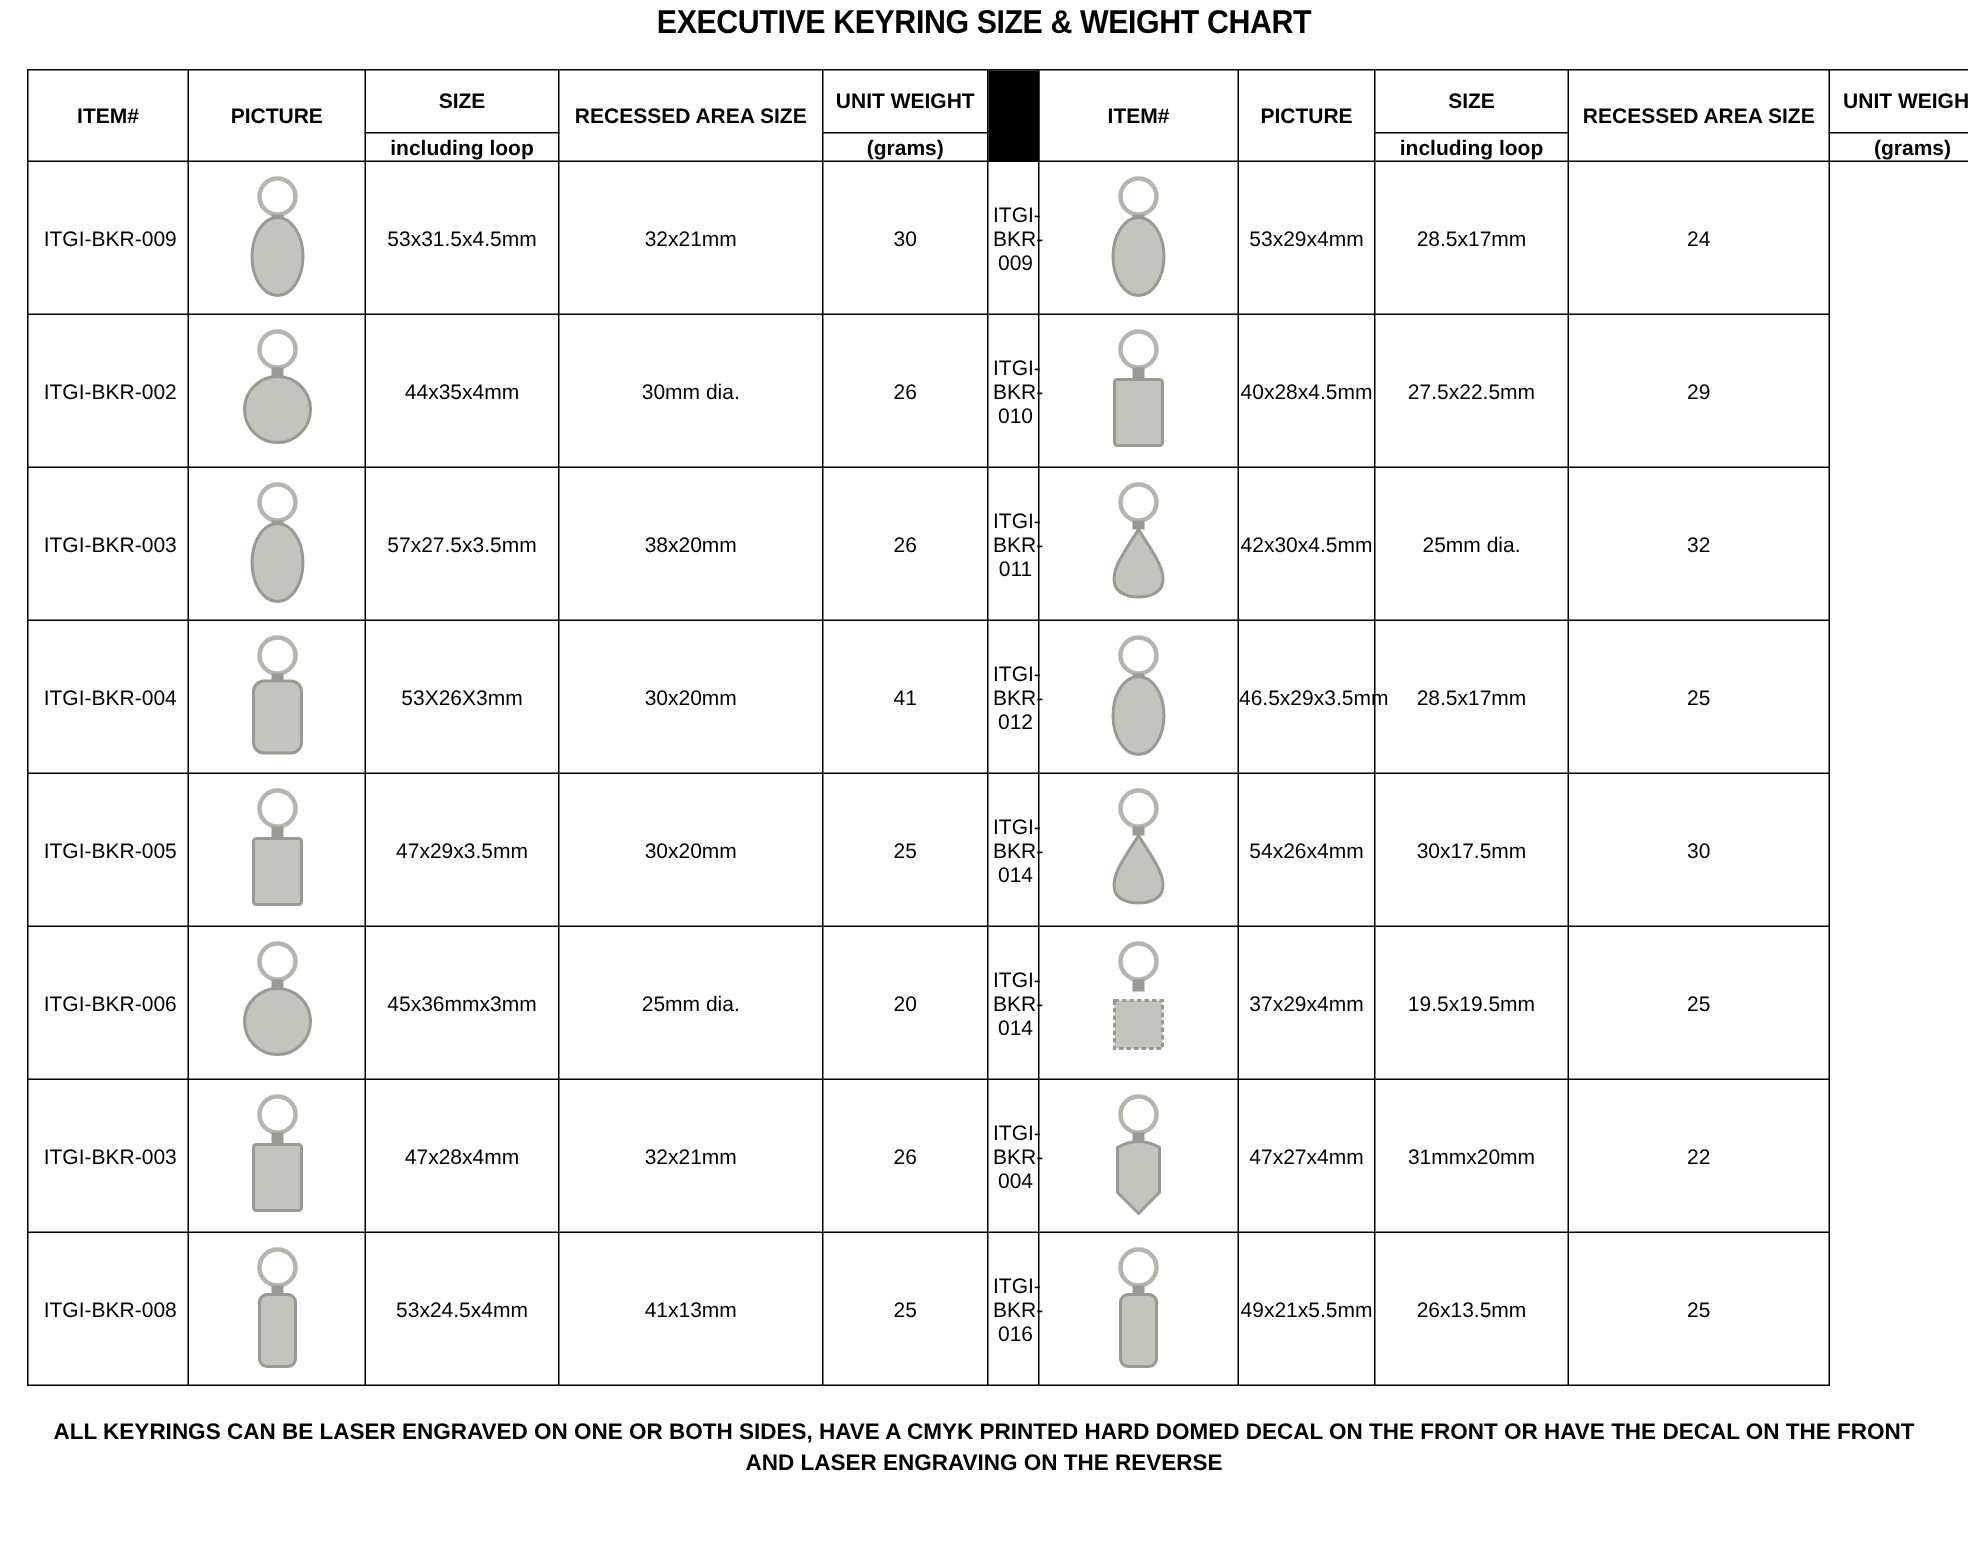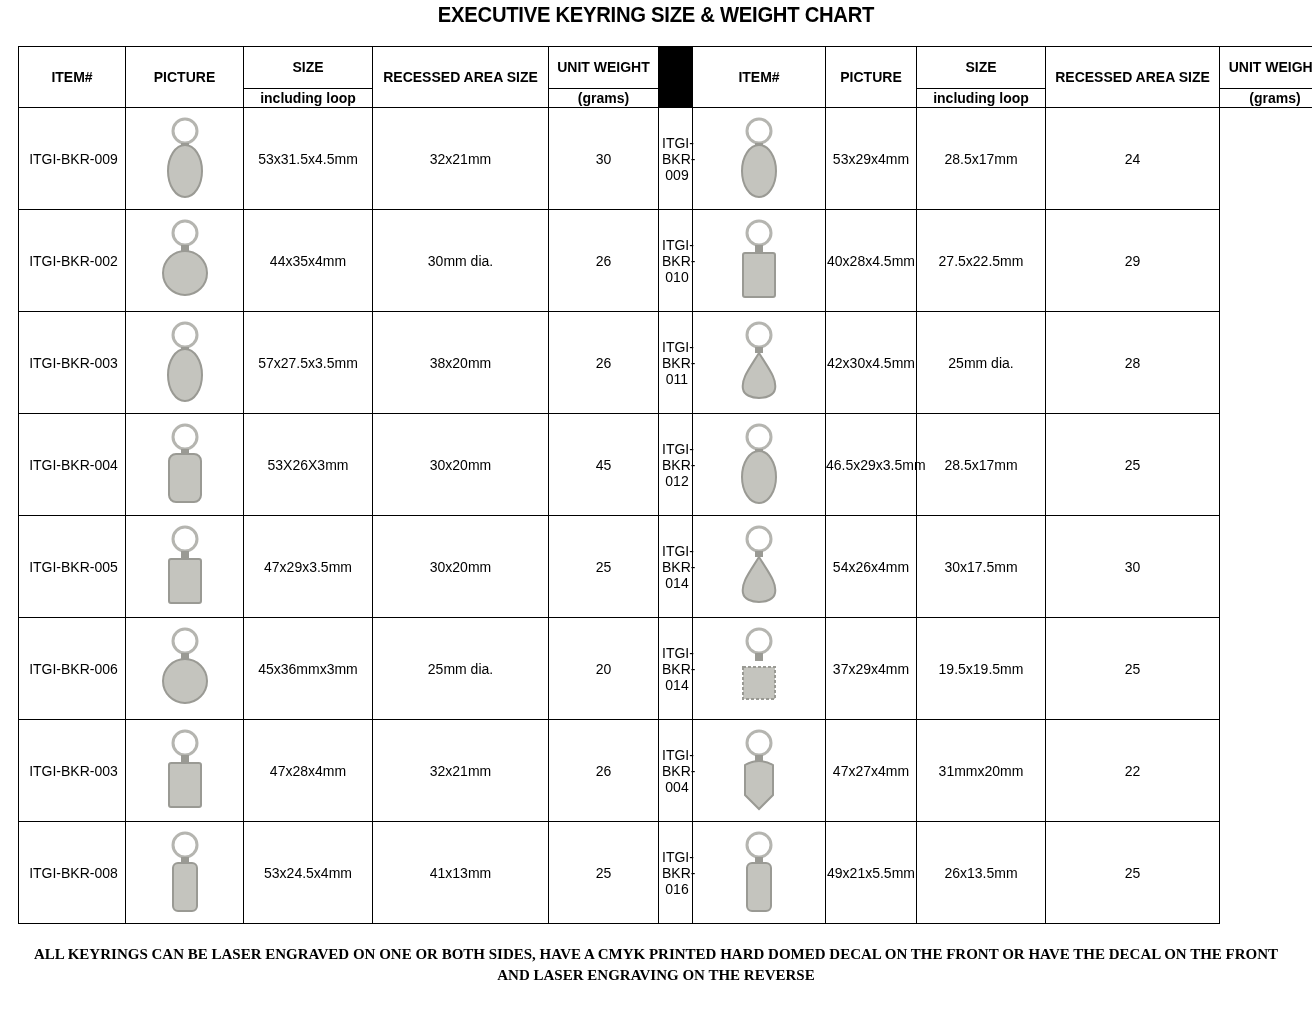--- a/index.html
+++ b/index.html
@@ -14,21 +14,21 @@
                 vertical-align: middle; font-size: 14px; }
   th { font-weight: bold; font-size: 14px; }
   th.h-main { height: 40px; }
   th.h-sub { height: 18px; }
   th.tall { height: 60px; }
   .divider { background: #000; border-color: #000 !important; }
   td.item { text-align: left; padding-left: 3px !important; margin-top: 12px; }
   tr.row td { height: 101px; }
   .pic { display: inline-block; width: 60px; height: 84px; }
   .footer { position: absolute; left: 0; top: 944px; width: 1312px; text-align: center;
-            font-weight: bold; font-size: 15px; line-height: 21px; font-family: Liberation Serif, serif; }
+            font-weight: bold; font-size: 15px; line-height: 21px; }
   .footer p { margin: 0 20px 1px 20px; }
 </style>
 </head>
 <body>
 
 <div class="title">EXECUTIVE KEYRING SIZE &amp; WEIGHT CHART</div>
 
 <table class="chart">
   <colgroup>
     <col style="width:107px">
@@ -116,32 +116,32 @@
         <td>38x20mm</td>
         <td>26</td>
         <td class="item">ITGI-BKR-011</td>
         <td><span class="pic"><svg width="60" height="84" viewBox="0 0 60 84">
               <circle cx="30" cy="16" r="12" fill="none" stroke="#b5b5b0" stroke-width="3"></circle>
               <rect x="26" y="28" width="8" height="6" fill="#9a9a94"></rect>
               <path d="M30 34 C20 50 12 60 14 70 C16 82 44 82 46 70 C48 60 40 50 30 34 Z" fill="#c4c4be" stroke="#9a9a94" stroke-width="2"></path>
             </svg></span></td>
         <td>42x30x4.5mm</td>
         <td>25mm dia.</td>
-        <td>28</td>
+        <td>32</td>
       </tr>
       <tr class="row">
         <td class="item">ITGI-BKR-004</td>
         <td><span class="pic"><svg width="60" height="84" viewBox="0 0 60 84">
               <circle cx="30" cy="16" r="12" fill="none" stroke="#b5b5b0" stroke-width="3"></circle>
               <rect x="26" y="28" width="8" height="6" fill="#9a9a94"></rect>
               <rect x="14" y="33" width="32" height="48" rx="7" fill="#c4c4be" stroke="#9a9a94" stroke-width="2"></rect>
             </svg></span></td>
         <td>53X26X3mm</td>
         <td>30x20mm</td>
-        <td>45</td>
+        <td>41</td>
         <td class="item">ITGI-BKR-012</td>
         <td><span class="pic"><svg width="60" height="84" viewBox="0 0 60 84">
               <circle cx="30" cy="16" r="12" fill="none" stroke="#b5b5b0" stroke-width="3"></circle>
               <rect x="26" y="28" width="8" height="6" fill="#9a9a94"></rect>
               <ellipse cx="30" cy="56" rx="17" ry="26" fill="#c4c4be" stroke="#9a9a94" stroke-width="2"></ellipse>
             </svg></span></td>
         <td>46.5x29x3.5mm</td>
         <td>28.5x17mm</td>
         <td>25</td>
       </tr>

